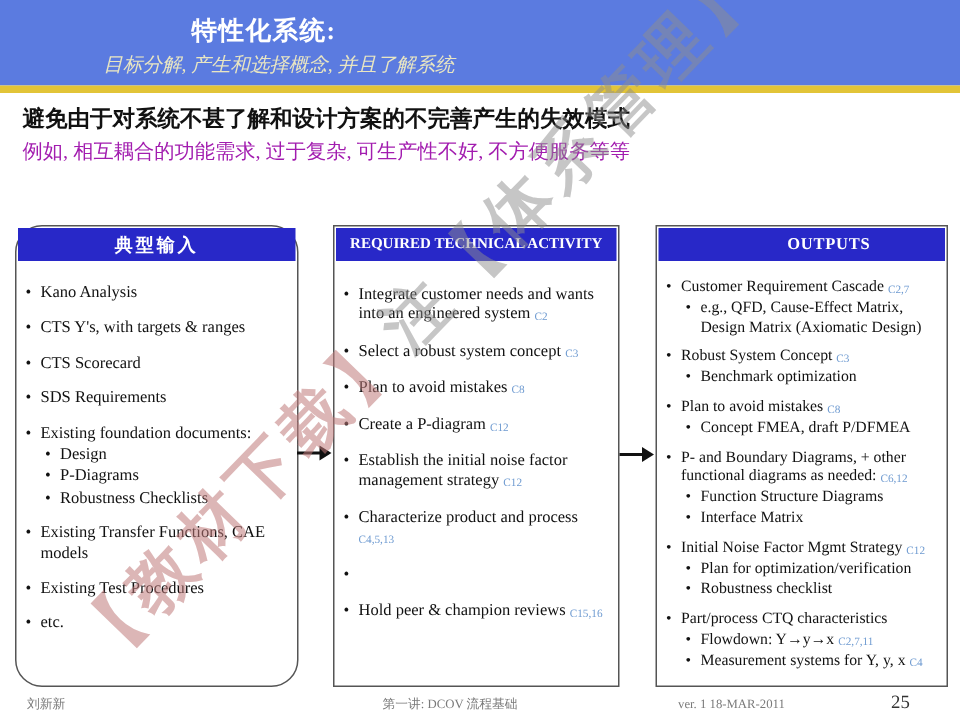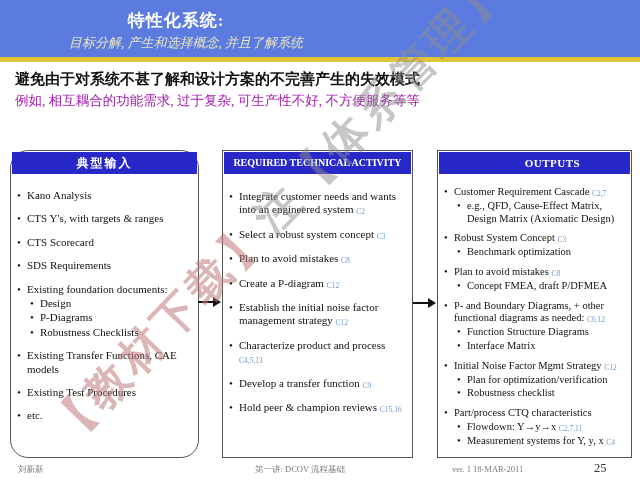--- a/index.html
+++ b/index.html
@@ -156,21 +156,20 @@
         <div class="item level1">
           <span class="bullet">•</span>
           <span class="itext">Establish the initial noise factor management strategy <span class="ref">C12</span></span>
         </div>
         <div class="item level1">
           <span class="bullet">•</span>
           <span class="itext">Characterize product and process <span class="ref">C4,5,13</span></span>
         </div>
         <div class="item level1">
           <span class="bullet">•</span>
-          <span class="itext">Develop a transfer function <span class="ref">C9</span></span>
         </div>
         <div class="item level1">
           <span class="bullet">•</span>
           <span class="itext">Hold peer &amp; champion reviews <span class="ref">C15,16</span></span>
         </div>
       </div>
   </div>
 
   <div class="col col2">
     <div class="col-header">OUTPUTS</div>

